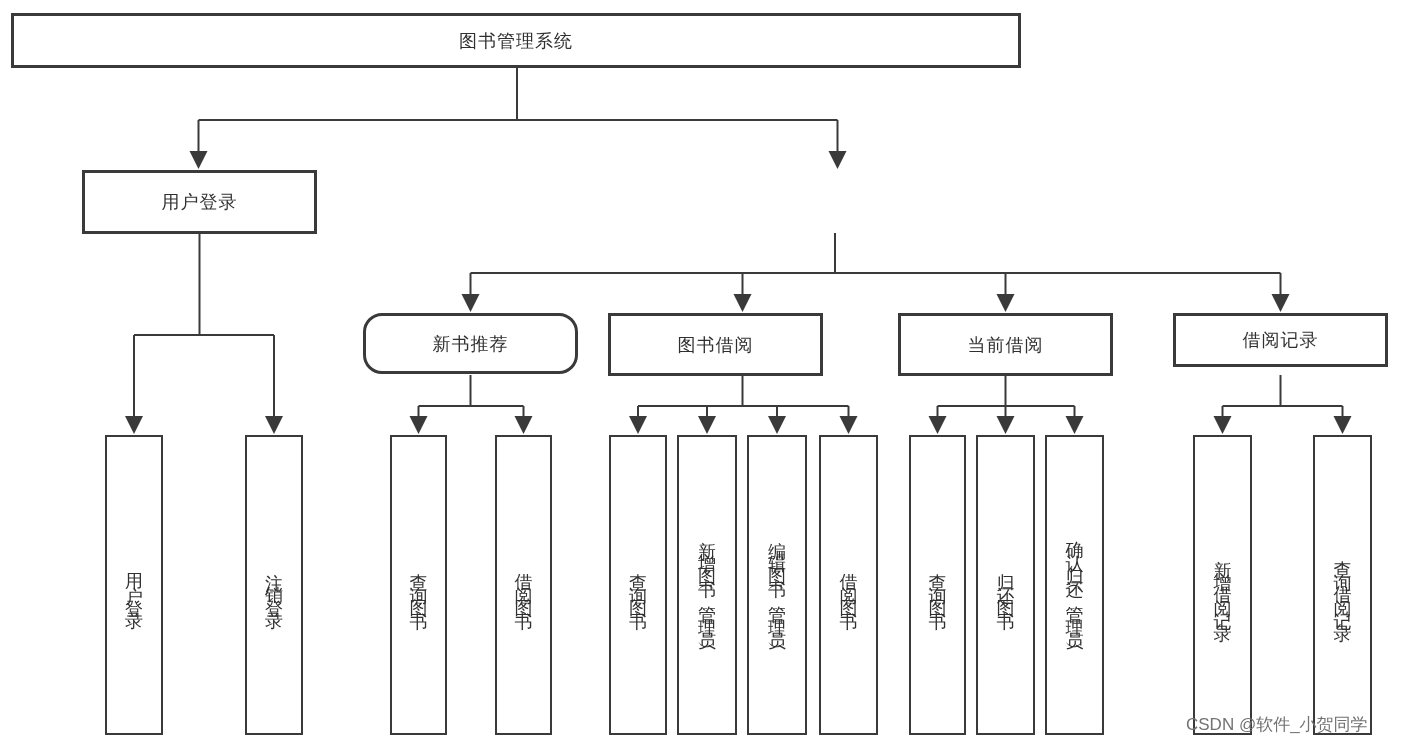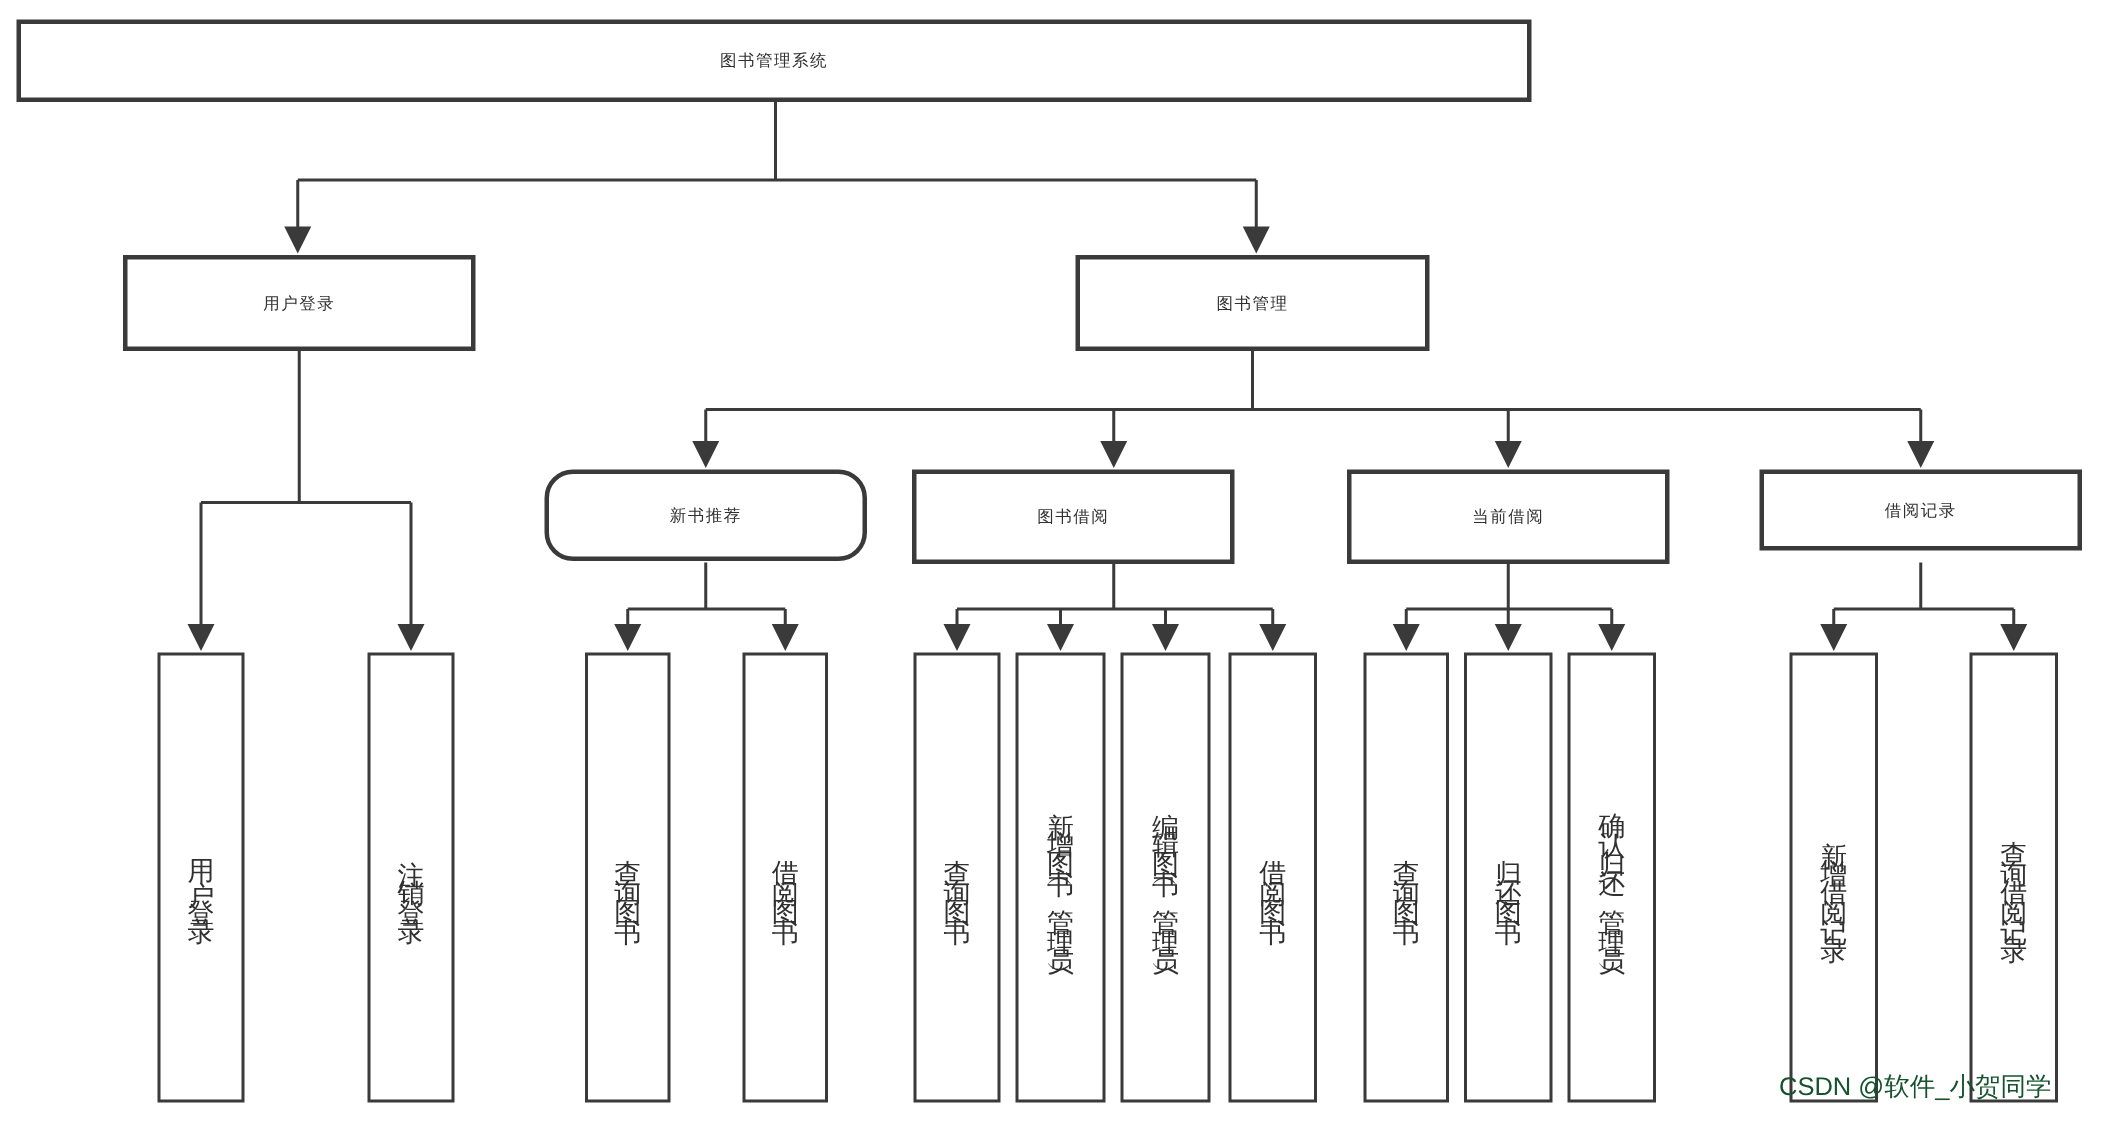--- a/index.html
+++ b/index.html
@@ -22,40 +22,40 @@
     box-sizing: border-box;
     background: #ffffff;
     border: 3px solid #3a3a3a;
     display: flex;
     align-items: center;
     justify-content: center;
     z-index: 2;
     color: #303030;
   }
   .node.h span {
-    font-size: 11px;
+    font-size: 18px;
     letter-spacing: 1px;
     white-space: nowrap;
   }
   .node.v { border-width: 2.5px; }
   .node.v span {
     writing-mode: vertical-rl;
     text-orientation: mixed;
     font-size: 18px;
     letter-spacing: 13px;
     line-height: 1;
     white-space: nowrap;
   }
   #watermark {
     position: absolute;
     left: 1186px;
     top: 713px;
     z-index: 5;
     font-size: 17px;
-    color: #14532d;
+    color: #737373;
     white-space: nowrap;
   }
 </style>
 </head>
 <body>
 
 <div id="canvas">
 
   <svg id="wires" viewBox="0 0 1405 747" xmlns="http://www.w3.org/2000/svg">
     <g stroke="#3a3a3a" stroke-width="2" fill="none">
@@ -96,23 +96,20 @@
       <polygon points="1333.5,416 1351.5,416 1342.5,434"></polygon>
     </g>
   </svg>
 
   <div class="node h" style="left:11px; top:13px; width:1010px; height:55px;">
     <span>图书管理系统</span>
   </div>
 
   <div class="node h" style="left:82px; top:170px; width:235px; height:64px;">
     <span>用户登录</span>
-  </div>
-  <div class="node h" style="left:717px; top:170px; width:236px; height:64px;">
-    <span>图书管理</span>
   </div>
 
   <div class="node h" style="left:363px; top:313px; width:215px; height:61px;border-radius:19px;">
     <span>新书推荐</span>
   </div>
   <div class="node h" style="left:608px; top:313px; width:215px; height:63px;">
     <span>图书借阅</span>
   </div>
   <div class="node h" style="left:898px; top:313px; width:215px; height:63px;font-family:Liberation Serif, serif;">
     <span>当前借阅</span>

